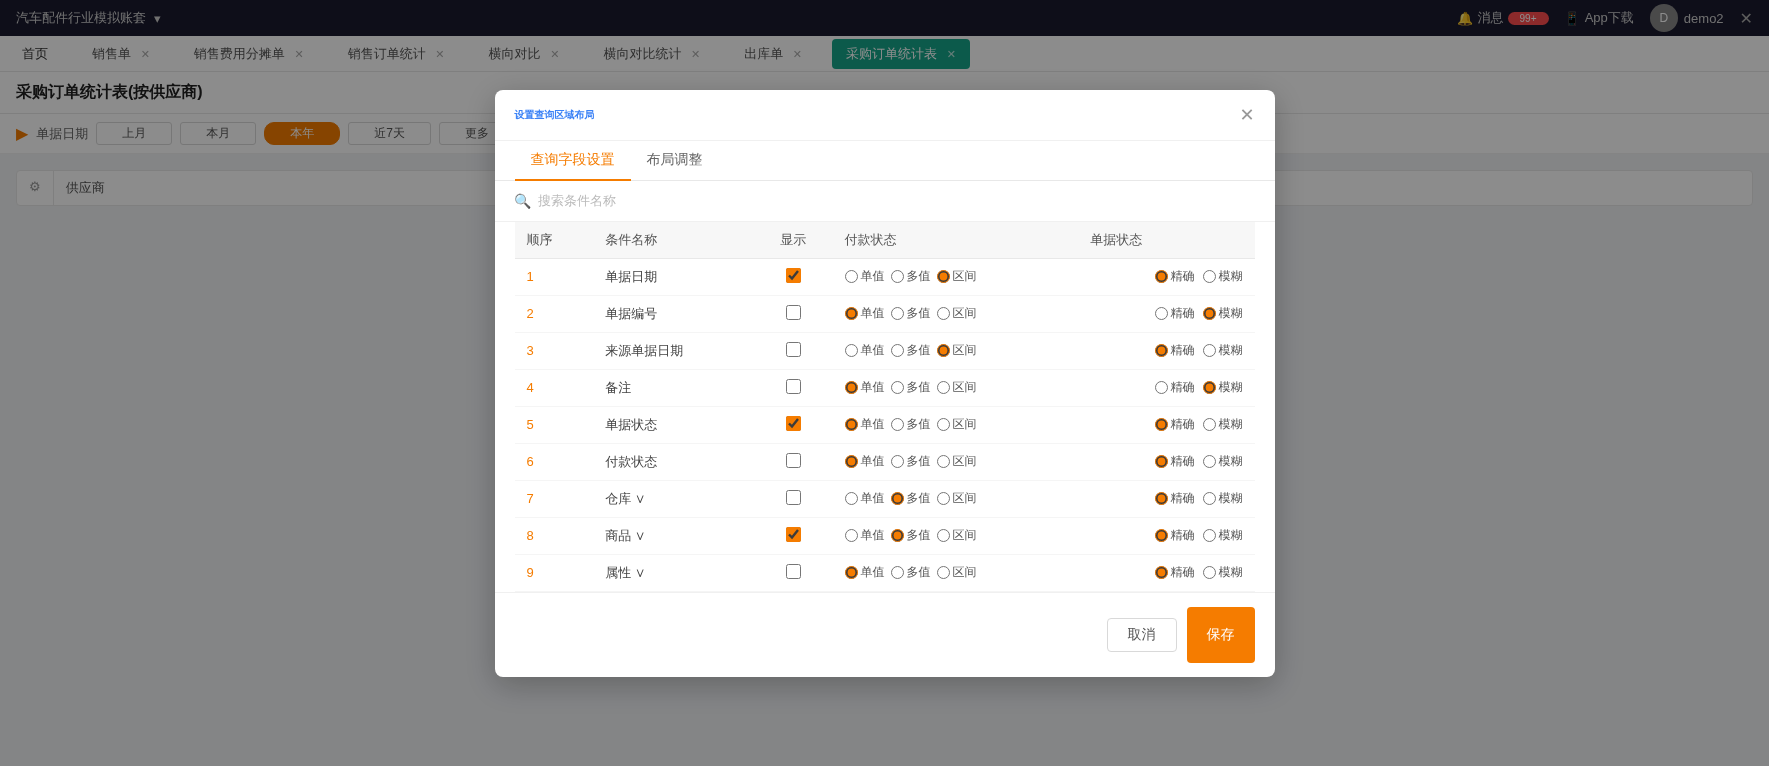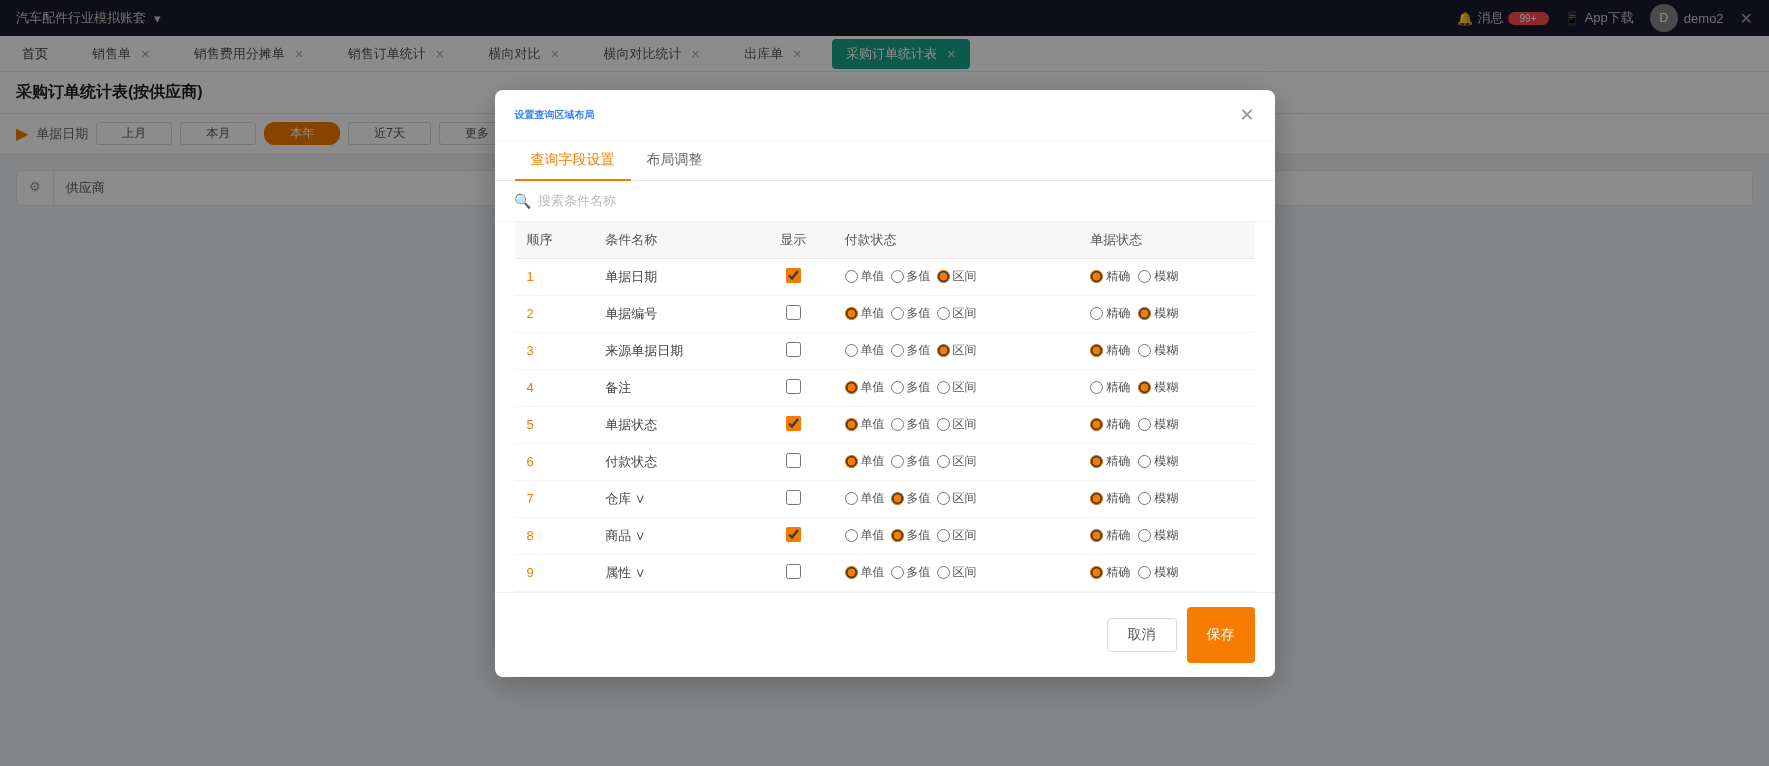--- a/index.html
+++ b/index.html
@@ -188,21 +188,21 @@
     input[type="checkbox"] {
       width: 15px; height: 15px; accent-color: #f57c00; cursor: pointer;
     }
 
     
     .radio-group { display: flex; align-items: center; gap: 6px; }
     .radio-option { display: flex; align-items: center; gap: 3px; font-size: 12px; color: #555; cursor: pointer; white-space: nowrap; }
     input[type="radio"] { accent-color: #f57c00; cursor: pointer; width: 13px; height: 13px; }
 
     
-    .match-group { display: flex; align-items: center; gap: 8px; }
+    .match-group { display: flex; align-items: center; gap: 8px; justify-content: flex-end; }
     .match-option { display: flex; align-items: center; gap: 3px; font-size: 12px; color: #555; cursor: pointer; }
 
     
     .dialog-footer {
       padding: 14px 20px;
       border-top: 1px solid #f0f0f0;
       display: flex;
       align-items: center;
       justify-content: flex-end;
       gap: 10px;

